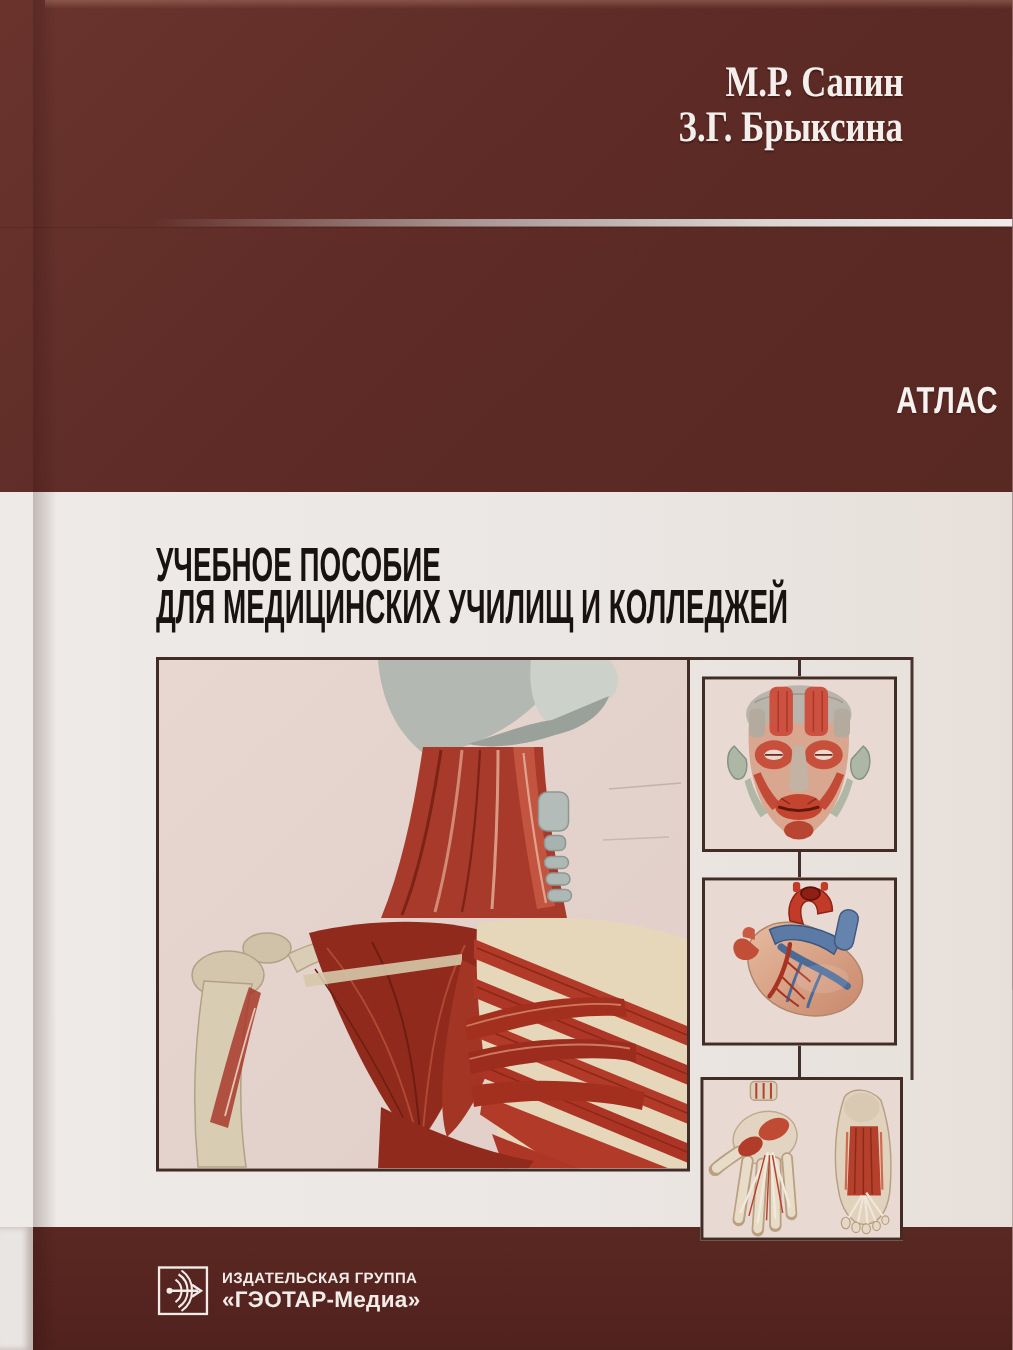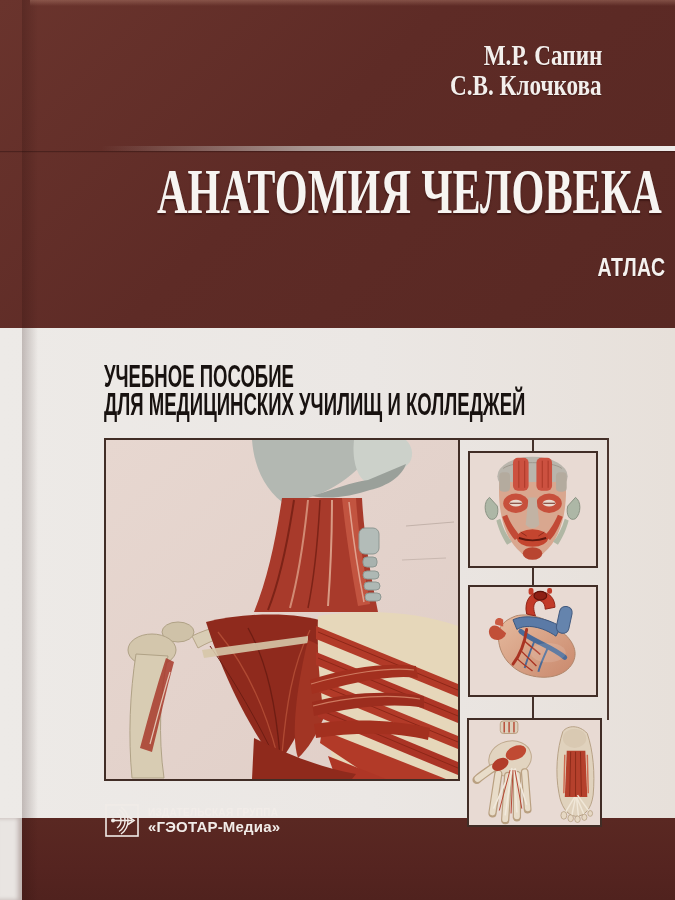--- a/index.html
+++ b/index.html
@@ -51,45 +51,44 @@
   .thumb-heart{left:468px;top:585px;width:130px;height:112px;}
   .thumb-hands{left:467px;top:718px;width:135px;height:109px;}
   .frame svg{display:block;width:100%;height:100%;}
   .rule{position:absolute;background:#44302a;}
   .top-rule{left:104px;top:438px;width:504px;height:2px;}
   .right-rule{left:607px;top:438px;width:2px;height:282px;background:#4a352e;}
   .conn{left:532px;width:2px;}
   .c1{top:438px;height:13px;} .c2{top:568px;height:17px;} .c3{top:697px;height:21px;}
 
   
-  .publisher{position:absolute;left:105px;top:804px;display:flex;align-items:center;gap:9px;color:#f1ece8;}
+  .publisher{position:absolute;left:105px;top:844px;display:flex;align-items:center;gap:9px;color:#f1ece8;}
   .pub-logo{width:34px;height:33px;flex:0 0 auto;}
   .pub-text{padding-top:1px;}
   .pub-group{font-weight:bold;font-size:10px;line-height:11px;letter-spacing:.3px;}
   .pub-name{font-weight:bold;font-size:15px;line-height:17px;letter-spacing:.2px;text-align:center;}
 </style>
 </head>
 <body>
 
 <div class="book">
 
   <div class="top-section"></div>
   <div class="white-band"></div>
   <div class="bottom-band"></div>
   <div class="page-edge"></div>
   <div class="hinge"></div>
   <div class="top-edge"></div>
   <div class="silver-line"></div>
 
   <div class="authors">
     <div><span class="sq">М.Р. Сапин</span></div>
-    <div><span class="sq">С.В. Клочкова</span></div>
-  </div>
-
-  <h1 class="title"><span class="sqT">АНАТОМИЯ ЧЕЛОВЕКА</span></h1>
+    <div><span class="sq">З.Г. Брыксина</span></div>
+  </div>
+
   <div class="subtitle"><span class="sqS">АТЛАС</span></div>
 
   <div class="band-text">
     <div><span class="sqB">УЧЕБНОЕ ПОСОБИЕ</span></div>
     <div><span class="sqB">ДЛЯ МЕДИЦИНСКИХ УЧИЛИЩ И КОЛЛЕДЖЕЙ</span></div>
   </div>
 
   <div class="rule top-rule"></div>
   <div class="rule right-rule"></div>
   <div class="rule conn c1"></div>

